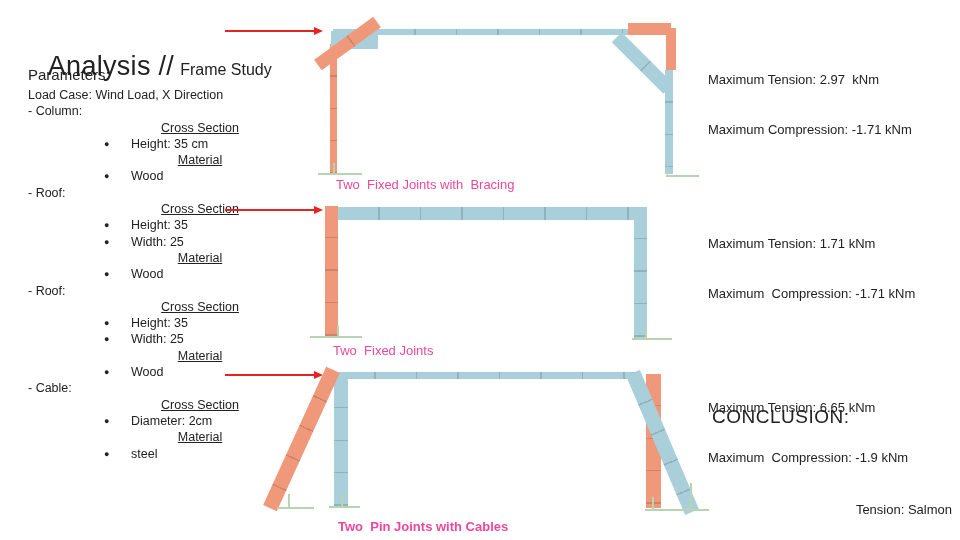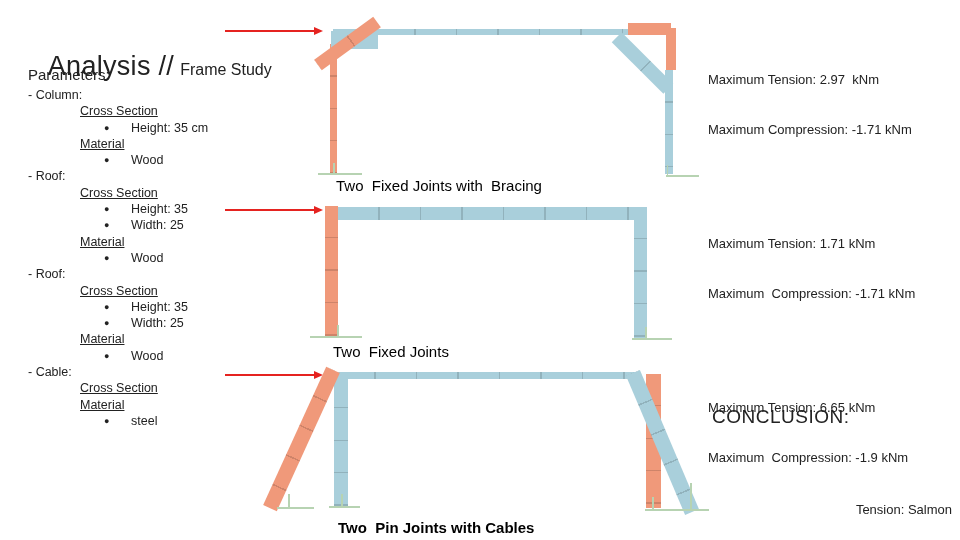--- a/index.html
+++ b/index.html
@@ -8,24 +8,24 @@
     font-family:"Liberation Sans",sans-serif;color:var(--text,#222);
   }
   .abs{position:absolute;}
   
   .title{left:30px;top:33px;white-space:pre;}
   .title-main{font-size:27px;letter-spacing:.3px;}
   .title-sub{font-size:16px;margin-left:6px;}
   .params{left:28px;top:66px;width:292px;}
   .params-heading{font-size:15px;margin-bottom:4px;}
   .p-line{font-size:12.5px;line-height:16.3px;white-space:pre;}
-  .p-line.u{margin-left:52px;text-decoration:underline;}
+  .p-line.u{margin-left:52px;text-decoration:underline;text-align:center;}
   .p-line.b{margin-left:76px;padding-left:27px;position:relative;}
   .p-line.b::before{content:"\25CF";position:absolute;left:0;top:0;font-size:9px;line-height:16.3px;}
-  .caption{font-size:15px;white-space:pre;color:#000000;}
+  .caption{font-size:13px;white-space:pre;color:#ec4899;}
   .results{font-size:13px;line-height:16.5px;white-space:pre;}
   .conclusion{left:712px;top:406px;font-size:19px;letter-spacing:.5px;}
   .legend{right:8px;top:471px;text-align:right;font-size:13px;line-height:15.5px;white-space:pre;}
   
   .member{position:absolute;}
   .salmon{background:var(--tension,#F0997A);}
   .blue{background:var(--compression,#A9CFDB);}
   .seg-h{background-image:repeating-linear-gradient(90deg,transparent 0,transparent 40px,rgba(0,0,0,.14) 40px,rgba(0,0,0,.14) 41.5px);}
   .seg-v{background-image:repeating-linear-gradient(180deg,transparent 0,transparent 31px,rgba(0,0,0,.14) 31px,rgba(0,0,0,.14) 32.5px);}
   .support{position:absolute;background:var(--support,#B7D3B2);}
@@ -38,20 +38,21 @@
 <div class="slide">
 
   <div class="abs title">
     <span class="title-main">Analysis //</span><span class="title-sub">Frame Study</span>
   </div>
 
   <div class="abs params">
     <div class="params-heading">Parameters:</div>
     <div>
 
+        <div class="p-line">Load Case: Wind Load, X Direction</div>
 
 
         <div class="p-line">- Column:</div>
 
         <div class="p-line u">Cross Section</div>
 
         <div class="p-line b">Height: 35 cm</div>
 
 
         <div class="p-line u">Material</div>
@@ -79,20 +80,21 @@
         <div class="p-line b">Width: 25</div>
 
         <div class="p-line u">Material</div>
 
         <div class="p-line b">Wood</div>
 
         <div class="p-line">- Cable:</div>
 
         <div class="p-line u">Cross Section</div>
 
+        <div class="p-line b">Diameter: 2cm</div>
 
         <div class="p-line u">Material</div>
 
         <div class="p-line b">steel</div>
       </div>
   </div>
 
   <div>
     <div class="arrow-line" style="left:225px;top:30px;width:89px;"></div>
     <div class="arrow-head" style="left:314px;top:26.5px;"></div>

